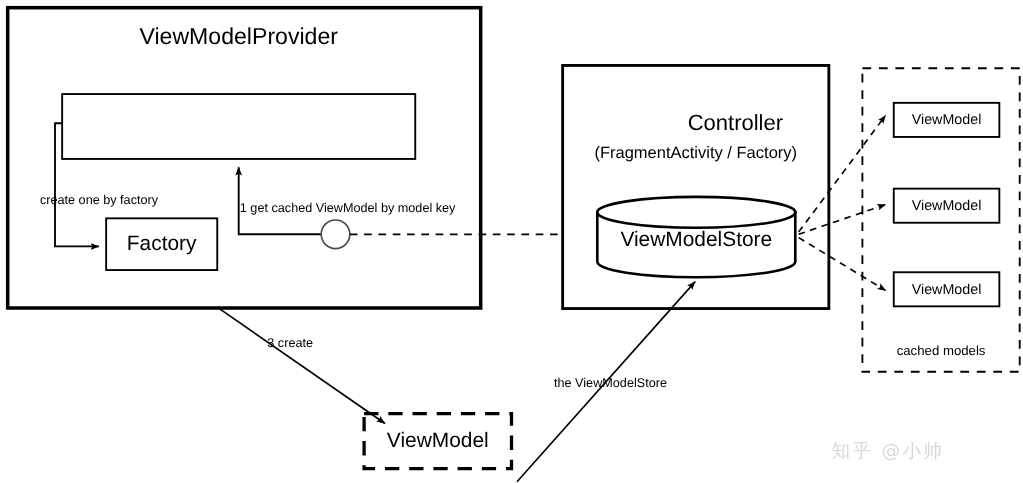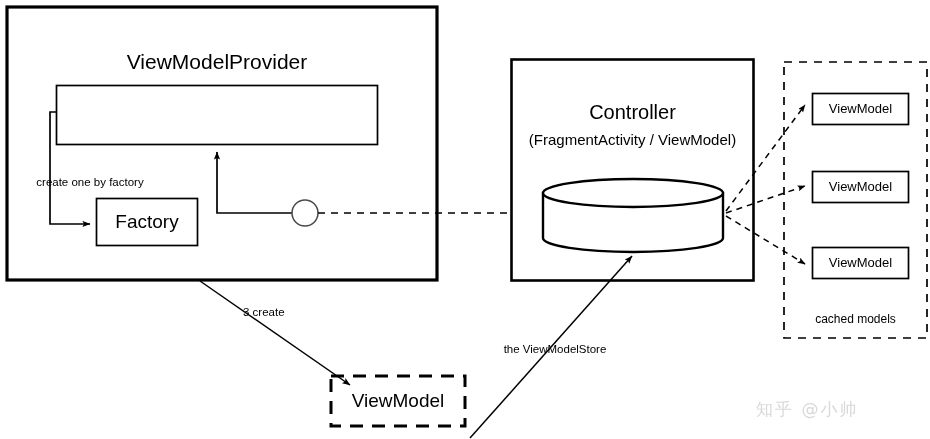--- a/index.html
+++ b/index.html
@@ -101,31 +101,33 @@
     <path d="M726,213 L805,186" fill="none" stroke="#000000" stroke-width="1.5" stroke-dasharray="6 5" marker-end="url(#arrowDash)"></path>
     <path d="M726,216 L805,264" fill="none" stroke="#000000" stroke-width="1.5" stroke-dasharray="6 5" marker-end="url(#arrowDash)"></path>
 
     <rect x="331" y="376" width="134" height="50" fill="#ffffff" stroke="#000000" stroke-width="3" stroke-dasharray="13 9"></rect>
 
     <path d="M200,281 L350,385" fill="none" stroke="#000000" stroke-width="1.5" marker-end="url(#arrowSolid)"></path>
 
     <path d="M470,438 L632,256" fill="none" stroke="#000000" stroke-width="1.5" marker-end="url(#arrowSolid)"></path>
   </svg>
 
-  <div class="lbl ctr t-provider" style="left:7px; top:22px; width:420px;margin-top:28px;">ViewModelProvider</div>
+  <div class="lbl ctr t-provider" style="left:7px; top:22px; width:420px;">ViewModelProvider</div>
 
 
   <div class="lbl ctr t-factory" style="left:96px; top:211px; width:102px;">Factory</div>
 
   <div class="lbl ctr t-note" style="left:6px; top:176px; width:144px;margin-left:12px;">create one by factory</div>
 
+  <div class="lbl t-note" style="left:218px; top:184px;">1 get cached ViewModel by model key</div>
 
-  <div class="lbl ctr t-controller" style="left:511px; top:101px; width:243px;">Controller</div>
-  <div class="lbl ctr t-controller-sub" style="left:505px; top:131px; width:255px;">(FragmentActivity / ViewModel)</div>
+  <div class="lbl ctr t-controller" style="left:511px; top:101px; width:243px;padding-left:36px;">Controller</div>
+  <div class="lbl ctr t-controller-sub" style="left:505px; top:131px; width:255px;">(FragmentActivity / Factory)</div>
 
+  <div class="lbl ctr t-store" style="left:543px; top:208px; width:180px;">ViewModelStore</div>
 
   <div class="lbl ctr t-vm" style="left:812px; top:101px; width:97px;">ViewModel</div>
   <div class="lbl ctr t-vm" style="left:812px; top:179px; width:97px;">ViewModel</div>
   <div class="lbl ctr t-vm" style="left:812px; top:255px; width:97px;">ViewModel</div>
 
   <div class="lbl ctr t-cached" style="left:784px; top:312px; width:143px;">cached models</div>
 
   <div class="lbl ctr t-vm-big" style="left:331px; top:390px; width:134px;">ViewModel</div>
 
   <div class="lbl t-note" style="left:243px; top:306px;">3 create</div>

